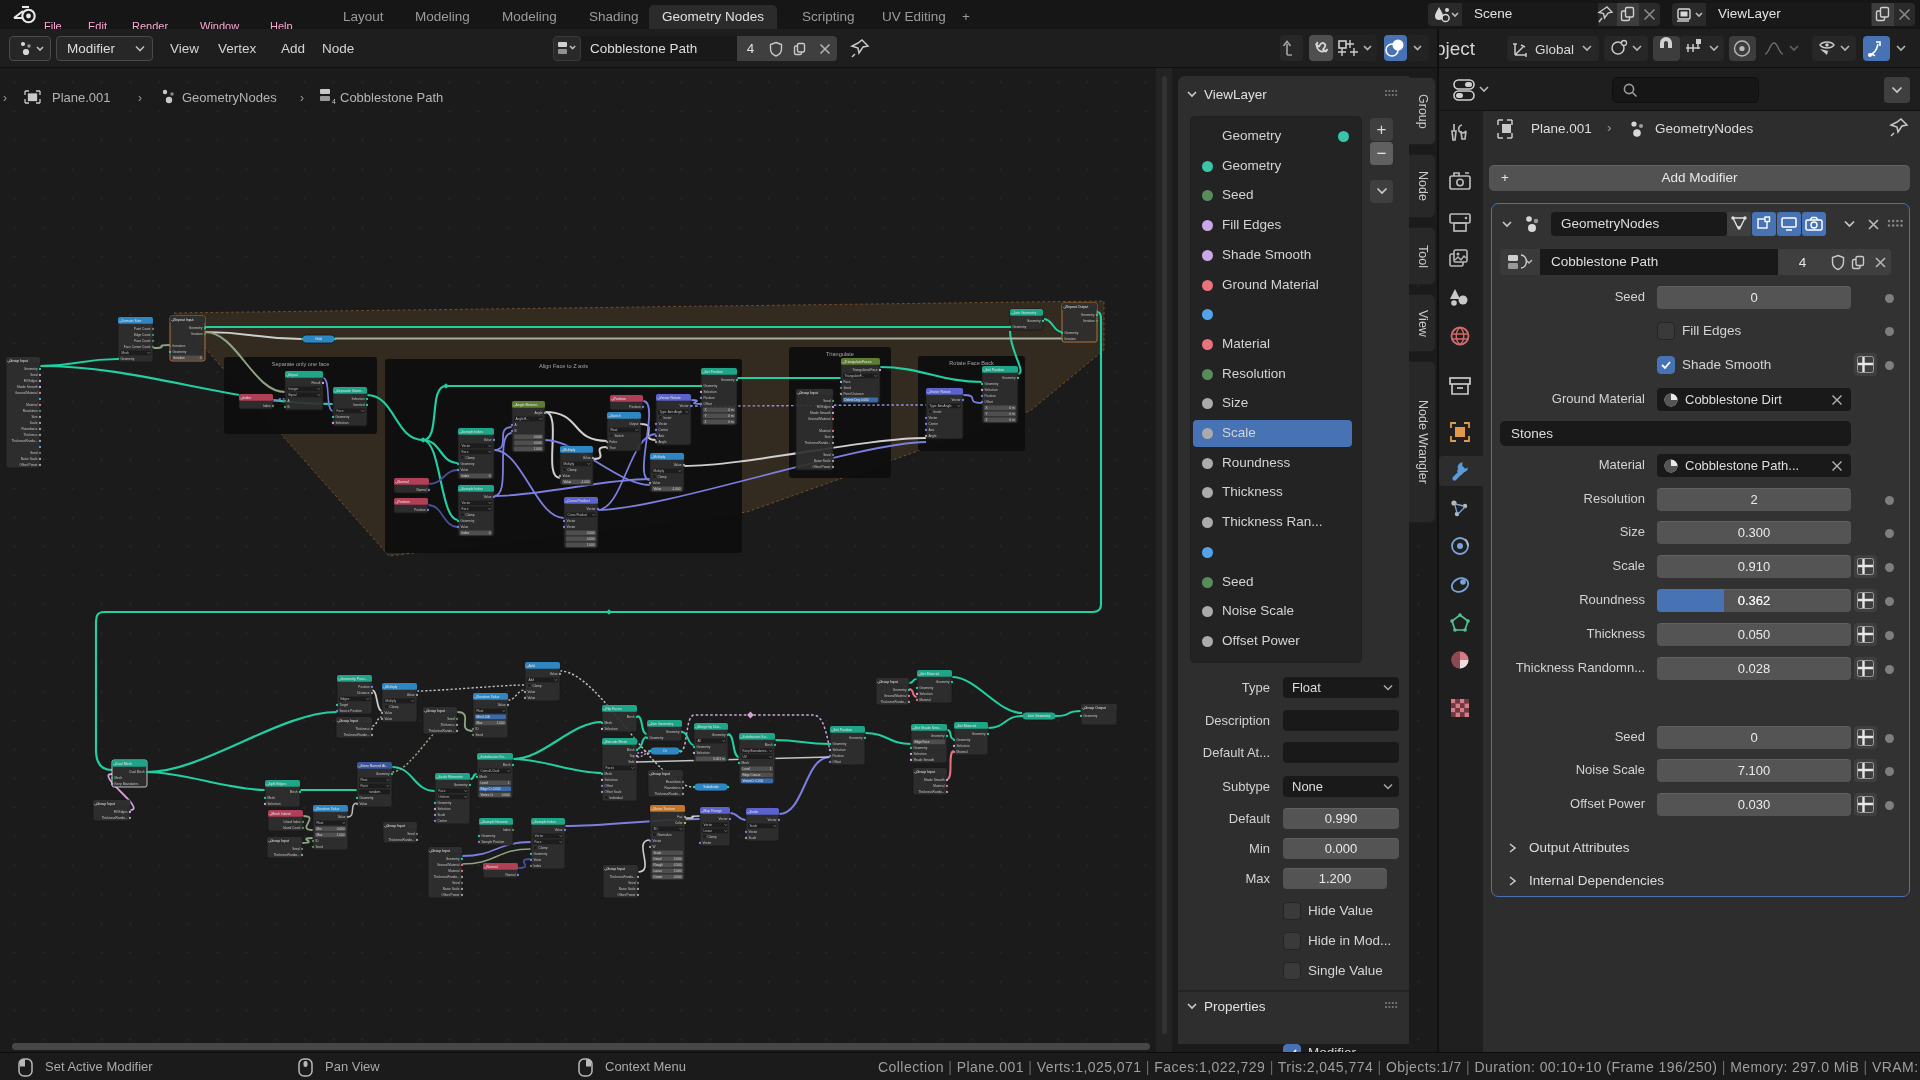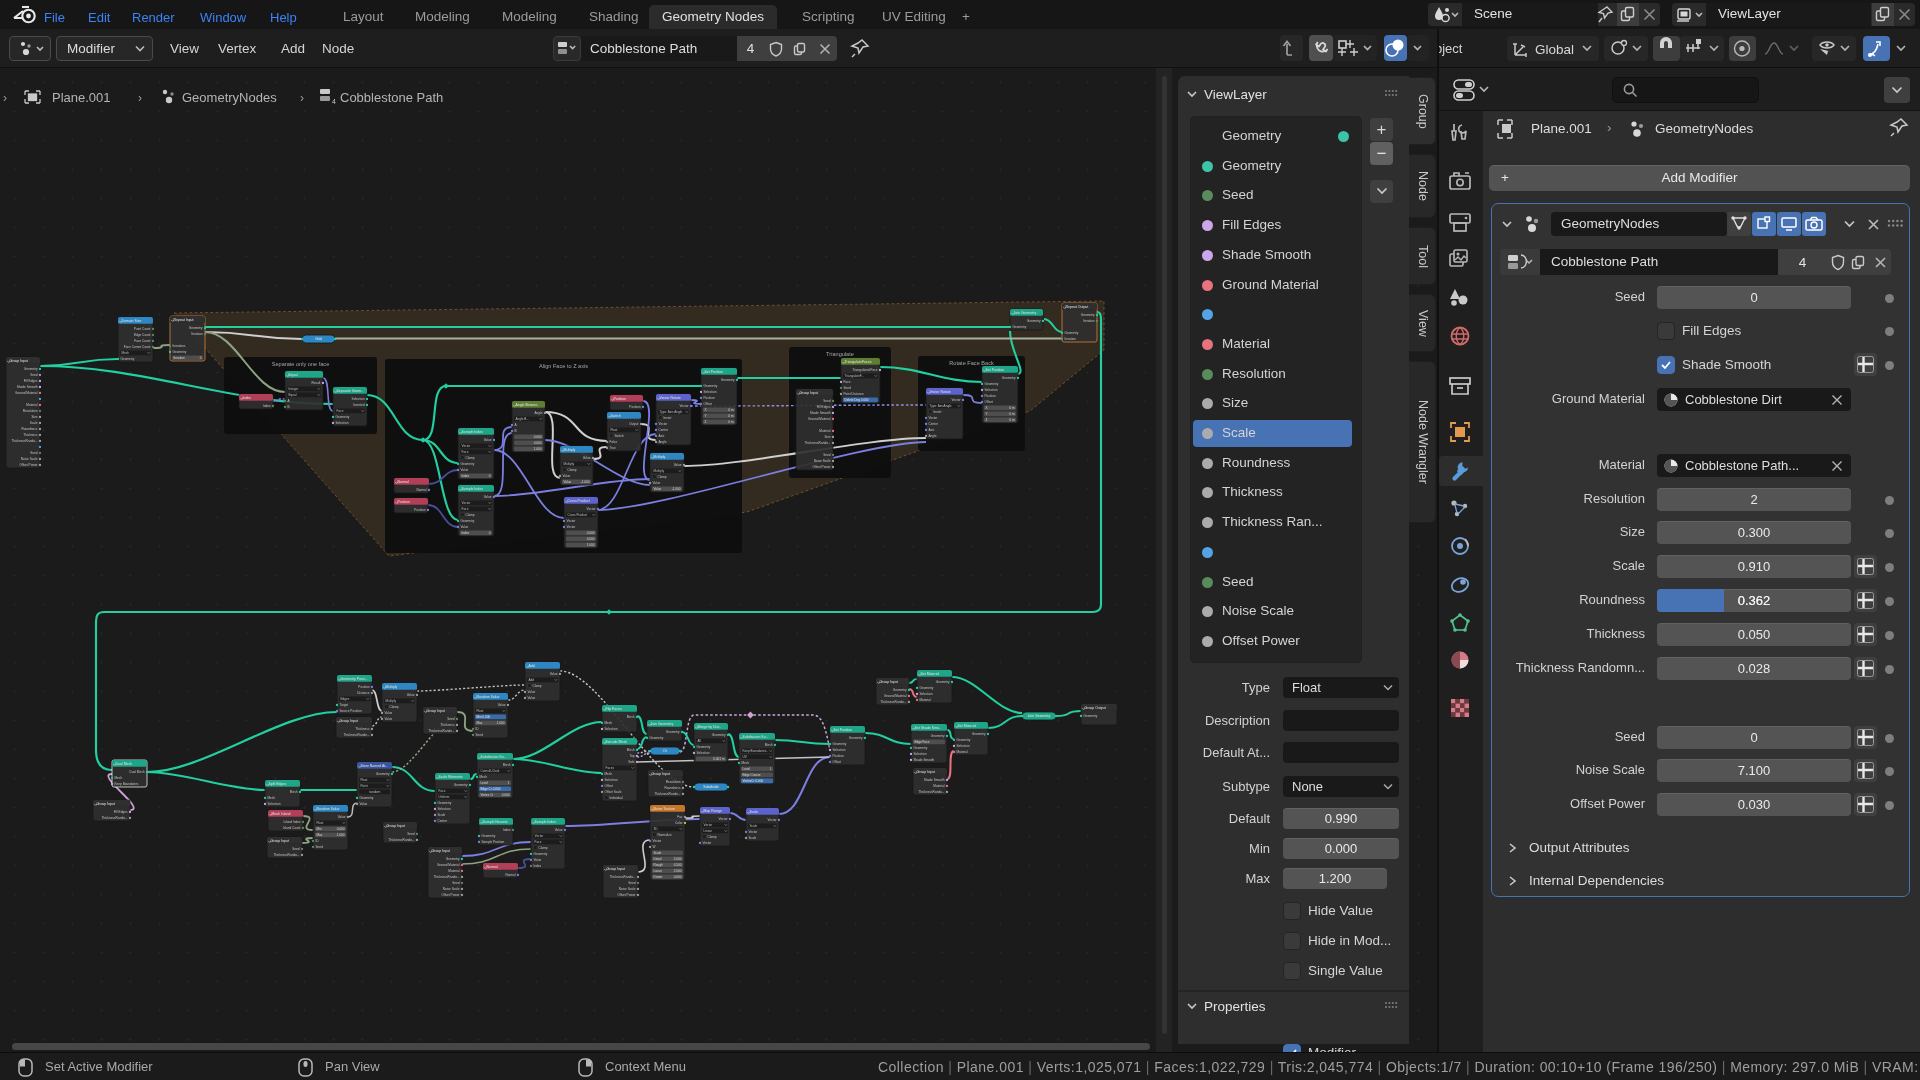--- a/index.html
+++ b/index.html
@@ -1,18 +1,18 @@
 <!DOCTYPE html>
 <html><head><meta charset="utf-8"><style>
 *{margin:0;padding:0;box-sizing:border-box}
 html,body{width:1920px;height:1080px;overflow:hidden;background:#1b1b1b;
  font-family:"Liberation Sans",sans-serif;-webkit-font-smoothing:antialiased}
 .abs{position:absolute}
 #topbar{left:0;top:0;width:1920px;height:29px;background:#161616}
-#topbar .menu{color:#3b82f6;font-size:13px;line-height:29px;position:absolute;top:3px}
+#topbar .menu{color:#f9a8d4;font-size:11px;line-height:29px;position:absolute;top:12px}
 .tab{position:absolute;top:5px;height:24px;line-height:24px;font-size:13.5px;color:#9b9b9b;
  padding:0 13px;border-radius:5px 5px 0 0}
 .tab.act{background:#2b2b2b;color:#e0e0e0}
 #hdr{left:0;top:29px;width:1437px;height:39px;background:#1e1e1e;border-bottom:1px solid #101010}
 #hdr .menu{color:#d4d4d4;font-size:13.5px;line-height:39px;position:absolute;top:0}
 #vhdr{left:1437px;top:29px;width:483px;height:39px;background:#1e1e1e;border-bottom:1px solid #101010;border-left:2px solid #101010;overflow:hidden}
 #canvas{left:0;top:68px;width:1437px;height:984px;background:#1b1b1b;
  background-image:radial-gradient(circle,#242424 1.1px,transparent 1.3px);background-size:29px 29px;overflow:hidden}
 #props{left:1437px;top:68px;width:483px;height:984px;background:#2d2d2d;border-left:2px solid #101010;overflow:hidden}
 #status{left:0;top:1052px;width:1920px;height:28px;background:#1b1b1b;border-top:1px solid #0c0c0c;color:#a9a9a9;font-size:13px;line-height:28px}
@@ -149,21 +149,21 @@
 <path d="M70,5 v8 M66,9 h8 M62,13 v8 M58,17 h8 M74,13 v8 M70,17 h8" stroke="#cdcdcd" stroke-width="1.4"></path>
 <path d="M84,11 l3.5,3.5 3.5,-3.5" stroke="#b5b5b5" stroke-width="1.7" fill="none"></path>
 <rect x="104" y="0" width="23" height="26" rx="4" fill="#4772b3"></rect>
 <circle cx="118" cy="10" r="5.5" fill="#fff"></circle>
 <circle cx="112" cy="15" r="6" fill="none" stroke="#fff" stroke-width="1.6"></circle>
 <rect x="127" y="0" width="22" height="26" rx="4" fill="#232323"></rect>
 <path d="M134,11 l3.5,3.5 3.5,-3.5" stroke="#b5b5b5" stroke-width="1.7" fill="none"></path>
     </svg>
   </div>
 <div class="abs" id="vhdr">
-    <span class="menu" style="left:-4px;top:0;color:#d4d4d4;font-size:13px;line-height:39px;position:absolute">bject</span>
+    <span class="menu" style="left:-4px;top:0;color:#d4d4d4;font-size:19px;line-height:39px;position:absolute">bject</span>
     <svg class="abs" style="left:68px;top:7px" width="410" height="26" viewBox="0 0 410 26">
 <rect x="0" y="0" width="92" height="25" rx="4" fill="#272727"></rect>
 <g stroke="#c9c9c9" stroke-width="1.5" fill="none">
         <path d="M8,19 V8 M8,19 H19 M8,19 L16,11"></path>
         <path d="M6,8 h4 M19,17 v4 M14,9 l4,2"></path>
       </g>
 <text x="28" y="17.5" font-size="13.5" fill="#d8d8d8" font-family="Liberation Sans">Global</text>
 <path d="M76,10 l4,4 4,-4" stroke="#b5b5b5" stroke-width="1.6" fill="none"></path>
 <rect x="97" y="0" width="44" height="25" rx="4" fill="#272727"></rect>
 <circle cx="111" cy="12" r="6" fill="none" stroke="#c9c9c9" stroke-width="1.5"></circle>
@@ -1718,20 +1718,21 @@
     <div class="fld" style="left:218px;top:320px;width:194px;height:23px"></div>
     <svg class="abs" style="left:224px;top:324px" width="16" height="16" viewBox="0 0 16 16">
       <circle cx="8" cy="8" r="6.5" fill="#e8e8e8"></circle>
       <path d="M8,1.5 a6.5,6.5 0 0 0 0,13 z" fill="#555"></path>
       <path d="M8,8 h6.5 a6.5,6.5 0 0 1 -6.5,6.5 z" fill="#555"></path>
     </svg>
     <span class="abs" style="left:246px;top:324px;color:#dedede;font-size:13px">Cobblestone Dirt</span>
     <svg class="abs" style="left:392px;top:326px" width="12" height="12" viewBox="0 0 12 12">
       <path d="M1.5,1.5 l9,9 M10.5,1.5 l-9,9" stroke="#b5b5b5" stroke-width="1.4"></path>
     </svg>
+    <div class="hdrbar" style="left:61px;top:353px;width:351px;height:25px">Stones</div>
     <span class="lbl" style="left:20px;top:389px;width:186px">Material</span>
     <div class="fld" style="left:218px;top:386px;width:194px;height:23px"></div>
     <svg class="abs" style="left:224px;top:390px" width="16" height="16" viewBox="0 0 16 16">
       <circle cx="8" cy="8" r="6.5" fill="#e8e8e8"></circle>
       <path d="M8,1.5 a6.5,6.5 0 0 0 0,13 z" fill="#555"></path>
       <path d="M8,8 h6.5 a6.5,6.5 0 0 1 -6.5,6.5 z" fill="#555"></path>
     </svg>
     <span class="abs" style="left:246px;top:390px;color:#dedede;font-size:13px">Cobblestone Path...</span>
     <svg class="abs" style="left:392px;top:392px" width="12" height="12" viewBox="0 0 12 12">
       <path d="M1.5,1.5 l9,9 M10.5,1.5 l-9,9" stroke="#b5b5b5" stroke-width="1.4"></path>

